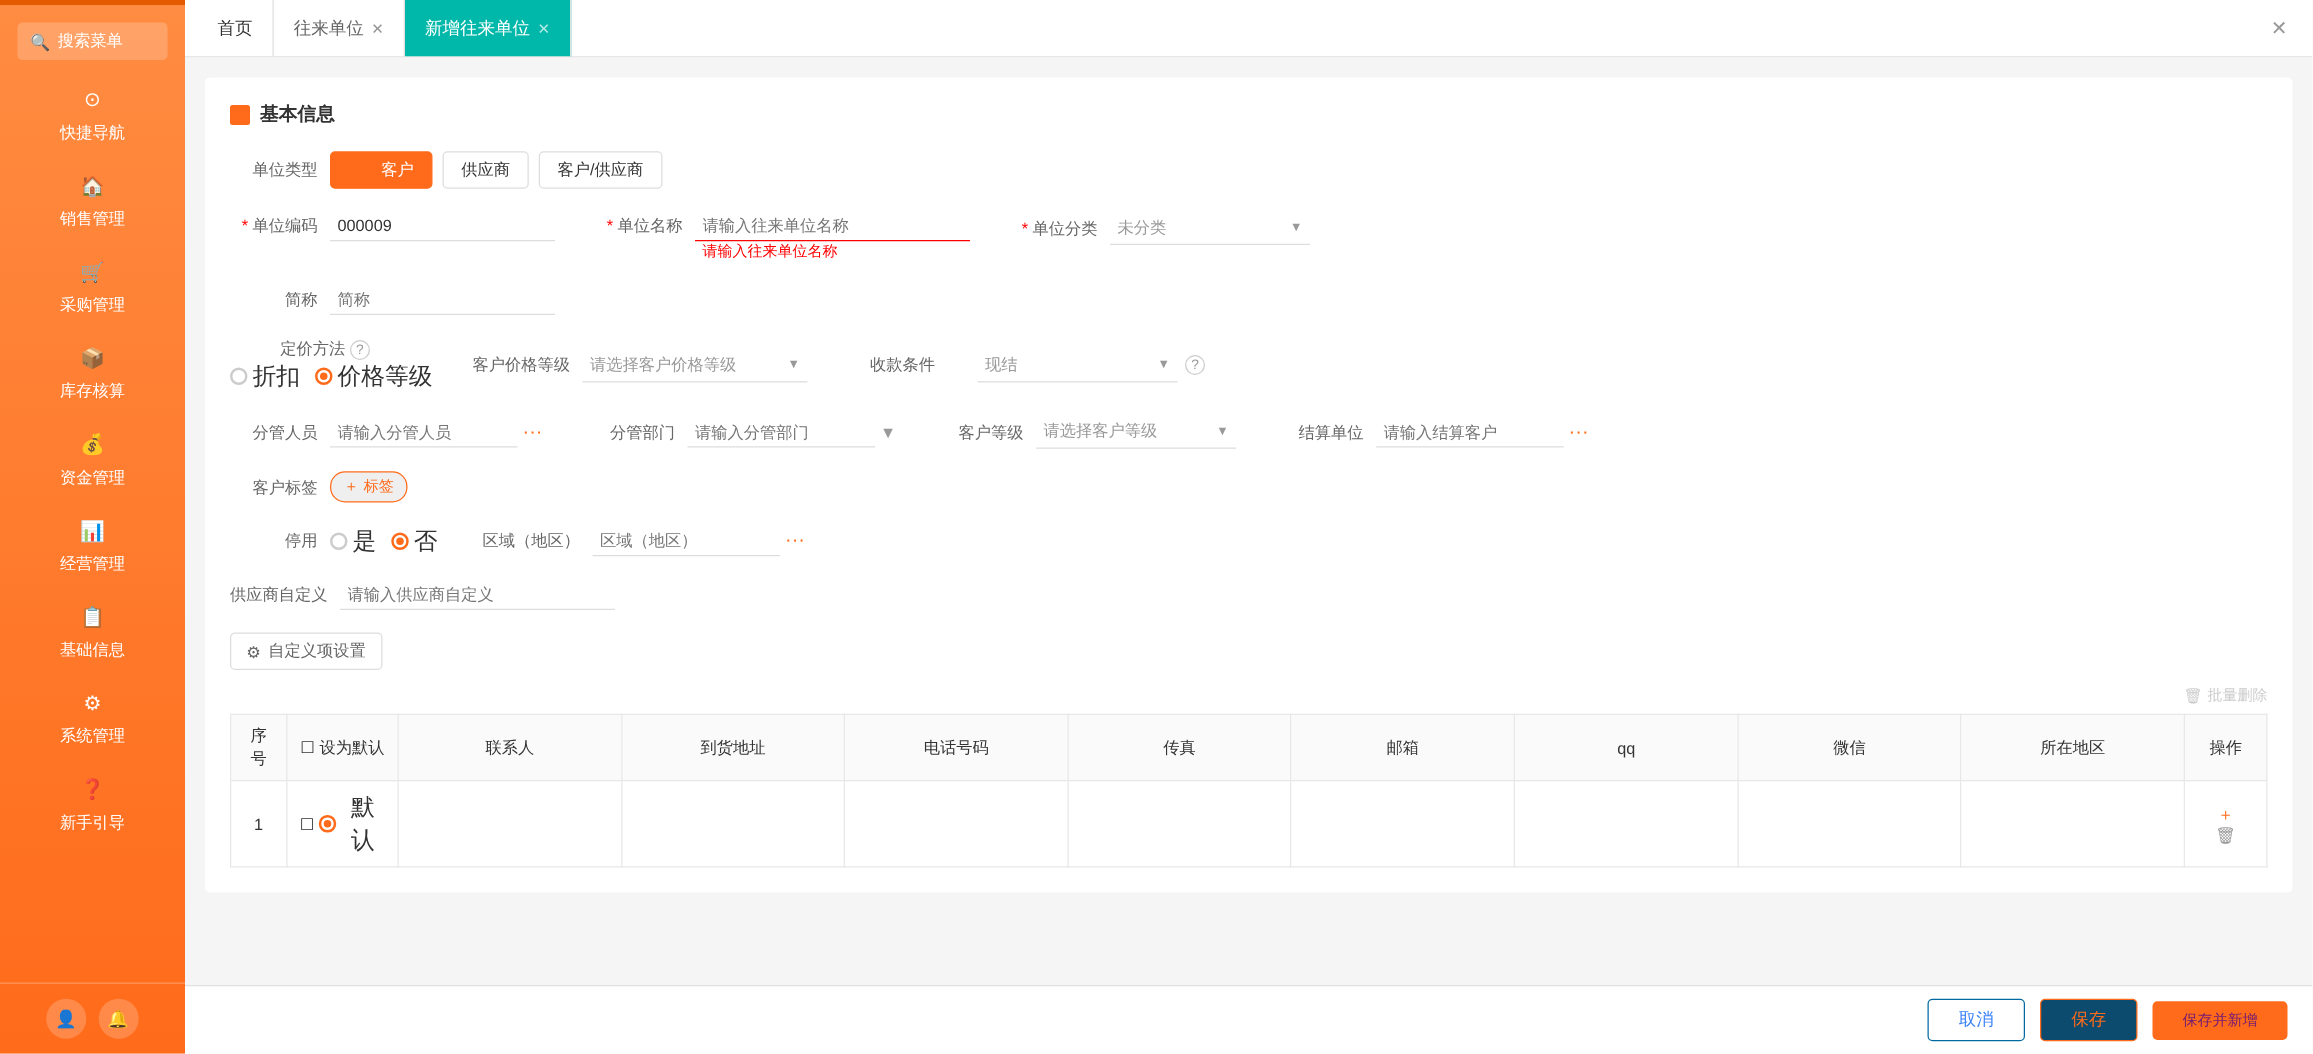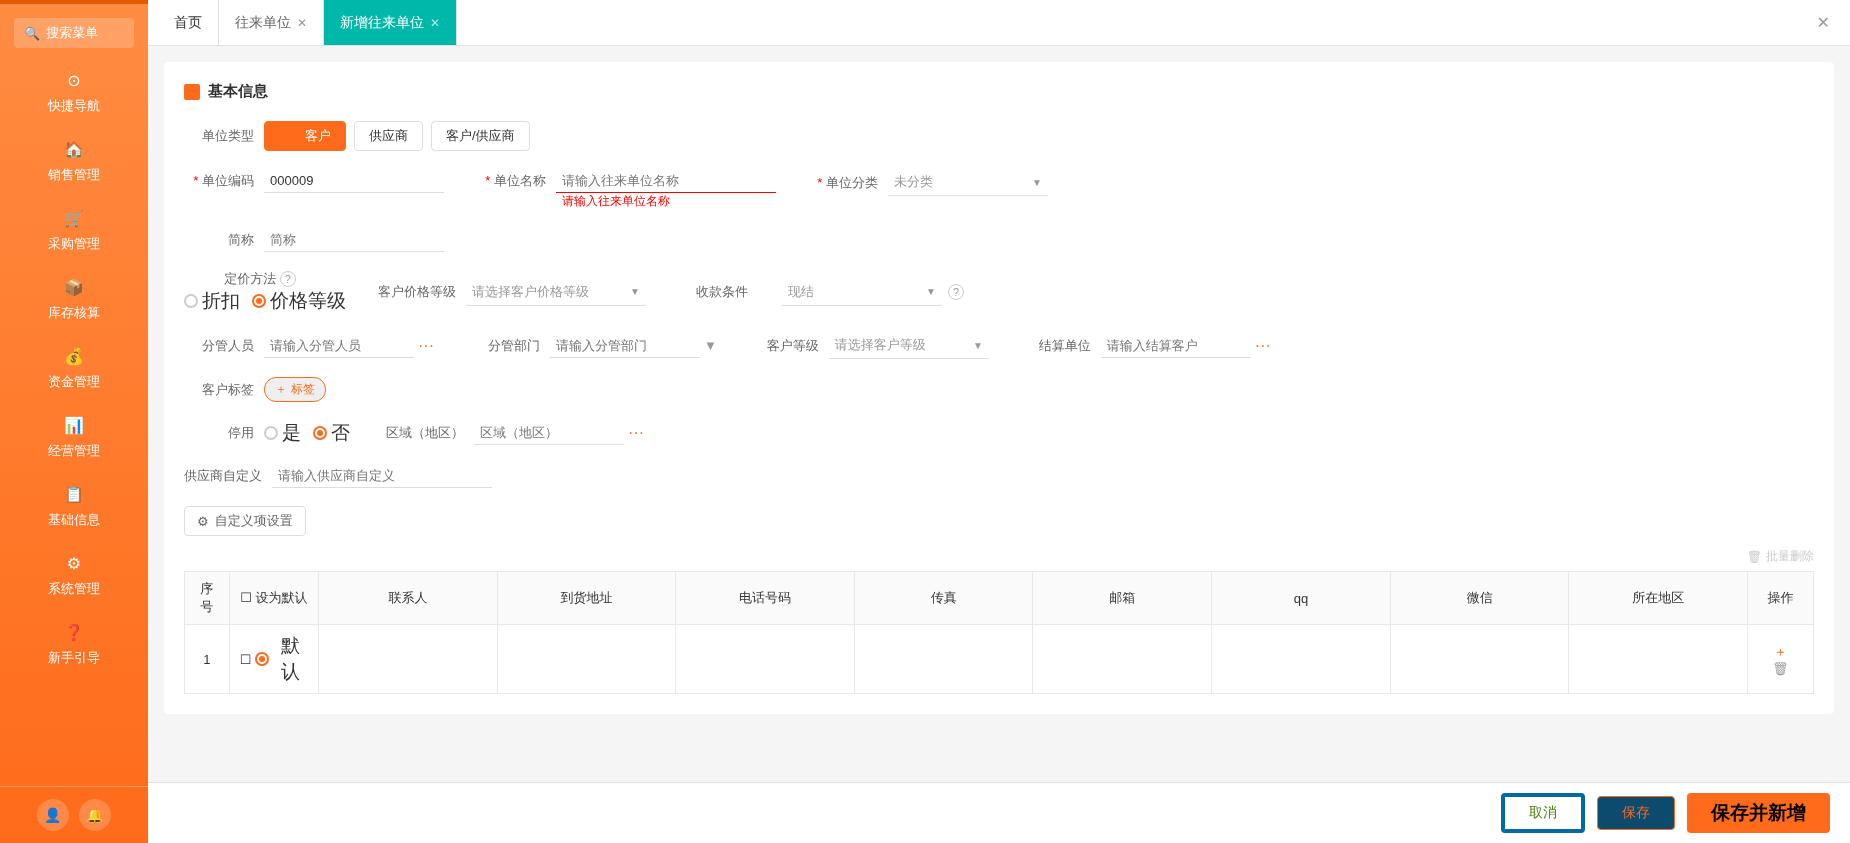--- a/index.html
+++ b/index.html
@@ -320,45 +320,44 @@
       align-items: center;
       justify-content: flex-end;
       gap: 12px;
       padding: 10px 20px;
       background: #fff;
       border-top: 1px solid #e0e0e0;
       flex-shrink: 0;
     }
     .btn-cancel {
       padding: 7px 24px;
-      border: 4px solid #0369a1;
+      border: 1px solid #0369a1;
       border-radius: 4px;
       background: #fff;
-      color: #4d7c0f;
+      color: #3b82f6;
       cursor: pointer;
       font-size: 14px;
     }
     .btn-save {
       padding: 7px 24px;
       border: 1px solid #ff6b1a;
       border-radius: 4px;
       background: #0c4a6e;
       color: #ff6b1a;
       cursor: pointer;
       font-size: 14px;
     }
     .btn-save-new {
       padding: 7px 24px;
       border: none;
       border-radius: 4px;
       background: #ff6b1a;
-      color: #000000;
-      cursor: pointer;
-      font-size: 19px;
-      font-weight: bold;
+      color: #701a75;
+      cursor: pointer;
+      font-size: 12px;
     }
 
     .help-icon {
       width: 16px; height: 16px;
       border-radius: 50%;
       border: 1px solid #ccc;
       display: inline-flex;
       align-items: center;
       justify-content: center;
       font-size: 11px;

